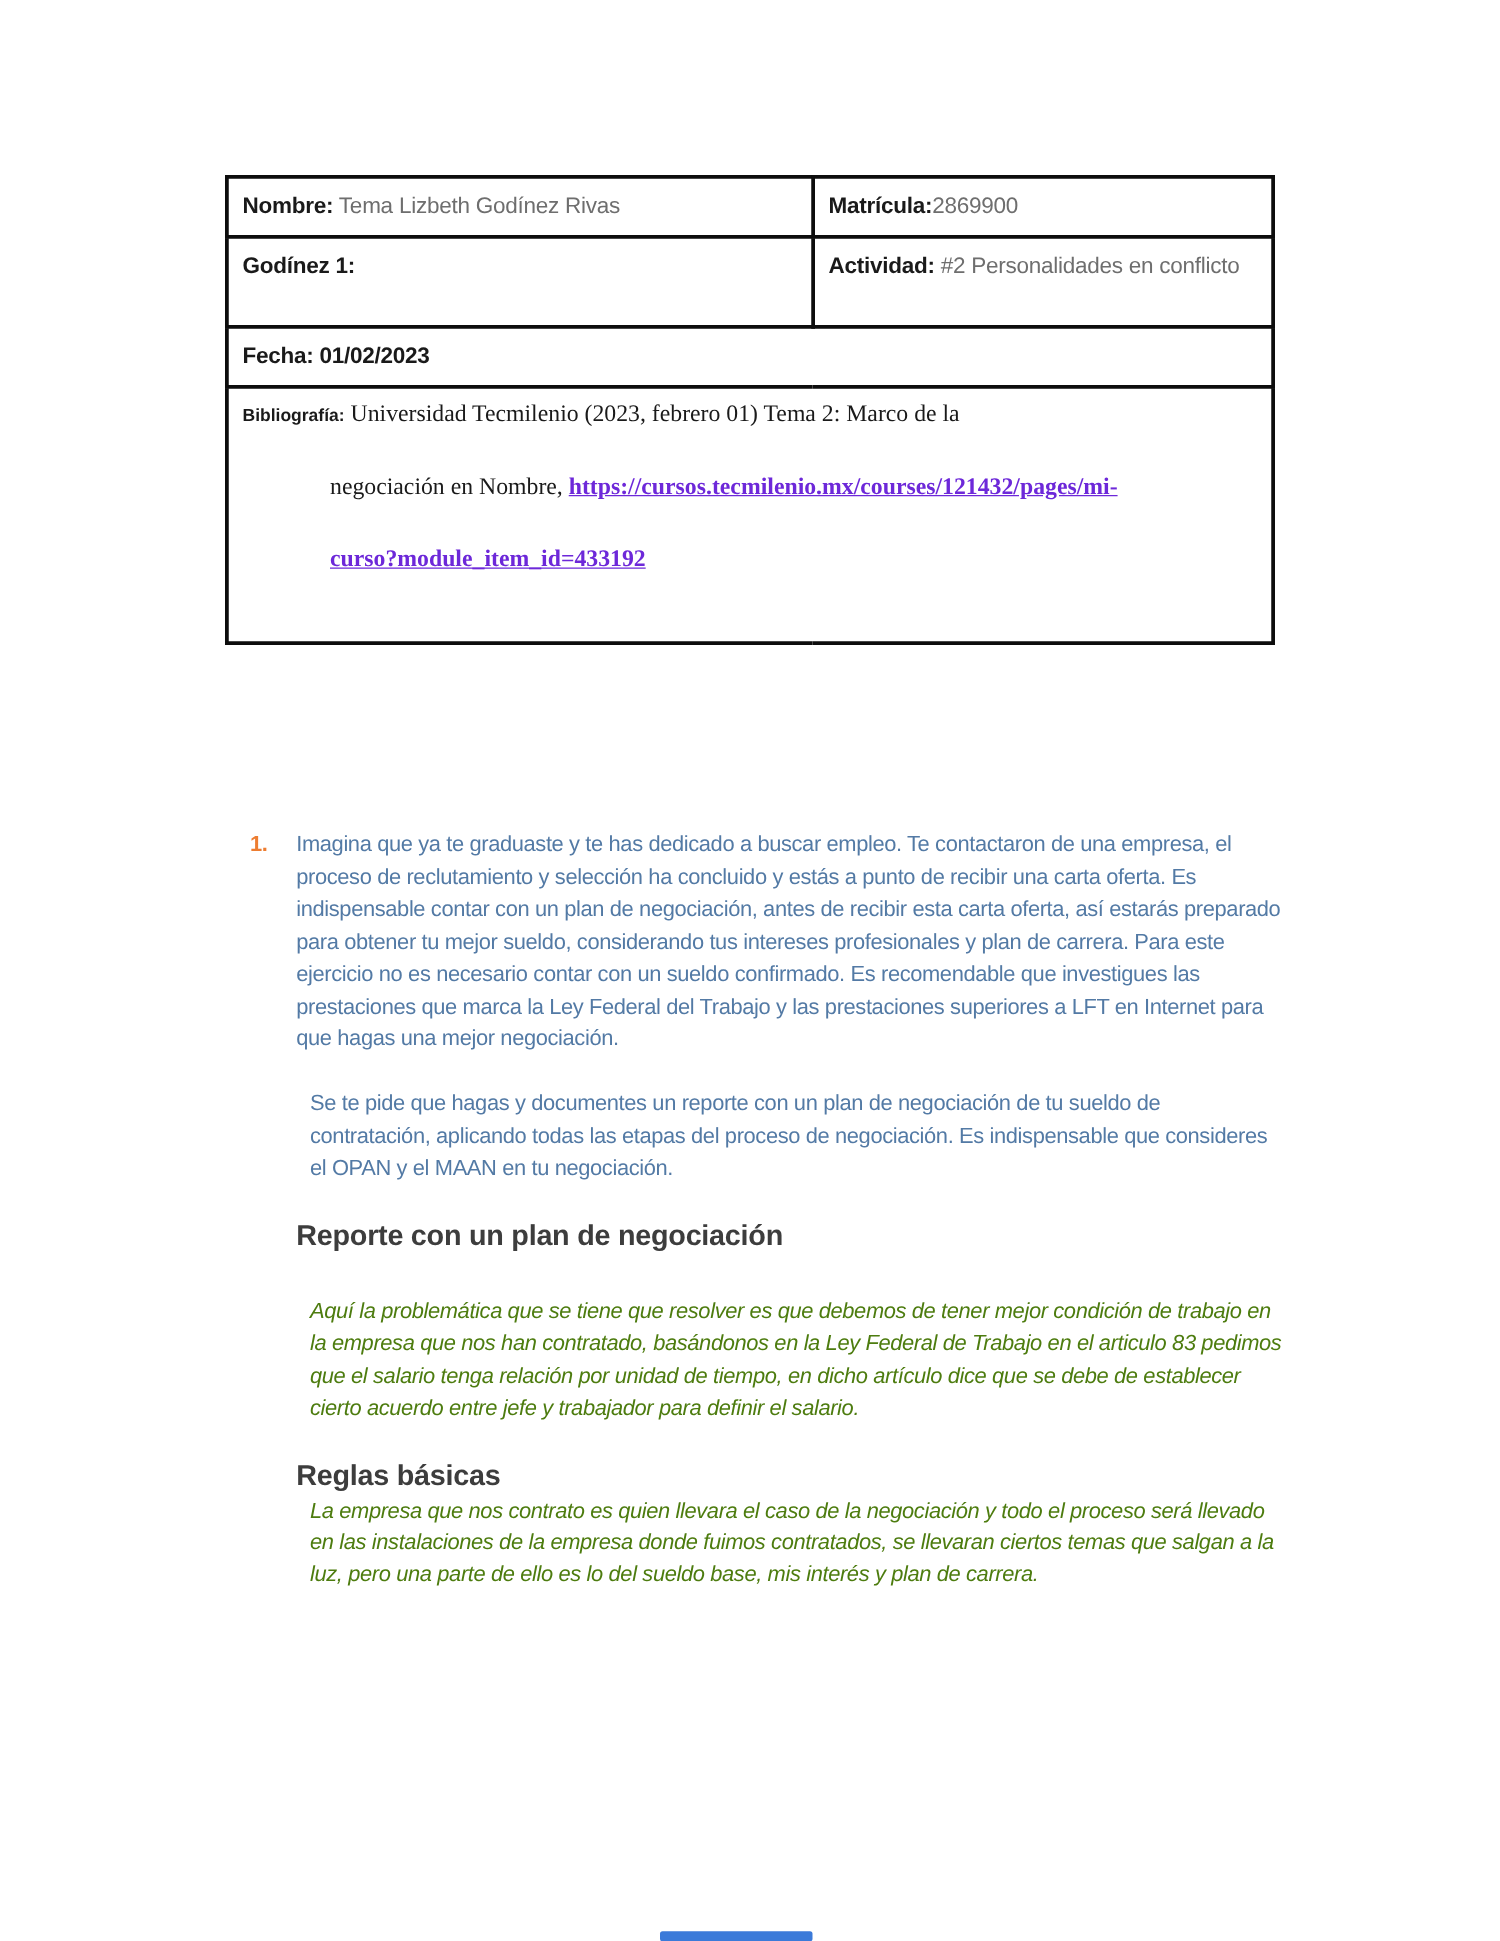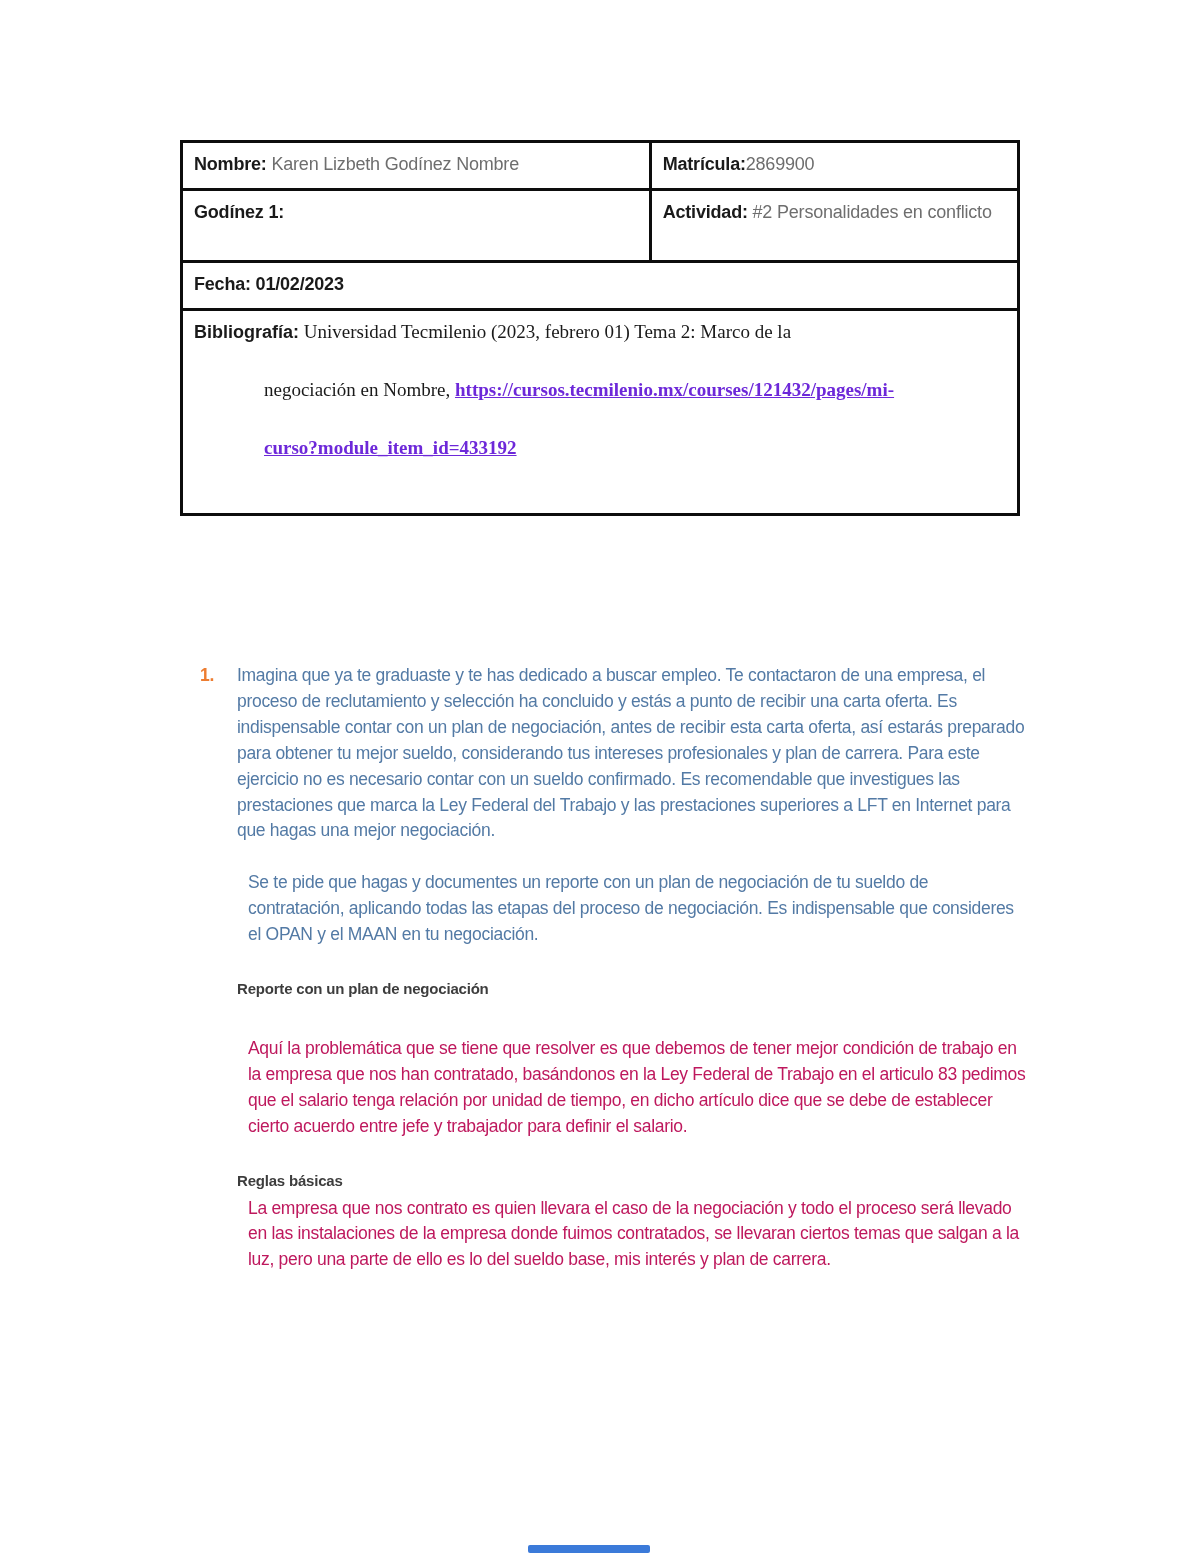--- a/index.html
+++ b/index.html
@@ -28,44 +28,44 @@
     letter-spacing: -0.2px;
   }
   .cell-label { font-weight: bold; color: #1a1a1a; }
   .cell-value { color: #6e6e6e; }
   td.row-sm { height: 48px; }
   td.row-md { height: 72px; }
   td.row-bib { height: 205px; }
 
   
   .bib-line { font-family: "Liberation Serif", "DejaVu Serif", serif; font-size: 19px; letter-spacing: 0; color: #1a1a1a; margin-bottom: 34px; white-space: nowrap; }
-  .bib-label { font-family: "Liberation Sans", "DejaVu Sans", sans-serif; font-weight: bold; font-size: 18px; color: #1a1a1a; }
+  .bib-label { font-family: "Liberation Sans", "DejaVu Sans", sans-serif; font-weight: bold; font-size: 14px; color: #1a1a1a; }
   .bib-indent { padding-left: 70px; }
   .bib-link { color: #6d28d9; text-decoration: underline; cursor: pointer; font-weight: bold; }
 
   
   .content {
     position: absolute; left: 200px; top: 663px;
     width: 828px;
     font-size: 17.5px;
     line-height: 25.9px;
     letter-spacing: -0.3px;
   }
   .list-item { display: flex; }
   .list-num {
     width: 37px; flex: 0 0 37px;
     color: #ED7D31; font-weight: bold;
   }
   .txt-blue { color: #537AA5; }
-  .txt-gray { color: #be185d; }
+  .txt-gray { color: #4d7c0f; font-style: italic; }
   .para { margin: 0 0 26px 48px; }
   .list-item { margin-bottom: 26px; }
   .subhead {
     margin: 28px 0 34px 37px;
-    font-size: 15px; font-weight: bold; color: #3d3d3d;
+    font-size: 23px; font-weight: bold; color: #3d3d3d;
     letter-spacing: -0.2px;
   }
   .subhead.tight { margin-bottom: 2px; }
   .para.tight { margin-bottom: 0; }
 
   
   .bottom-bar {
     position: absolute; left: 528px; bottom: 0px;
     width: 122px; height: 8px;
     background: #3b7ad9; border-radius: 2px;
@@ -78,21 +78,21 @@
 
   <table class="header-table">
     <colgroup>
         <col style="width:56%">
         <col style="width:44%">
       </colgroup>
     <tbody>
         <tr>
       <td class="row-sm">
         <span class="cell-label">Nombre:</span>
-        <span class="cell-value">Karen Lizbeth Godínez Nombre</span>
+        <span class="cell-value">Tema Lizbeth Godínez Rivas</span>
       </td>
       <td class="row-sm">
         <span class="cell-label">Matrícula:</span><span class="cell-value">2869900</span>
       </td>
     </tr>
     <tr>
       <td class="row-md">
         <span class="cell-label">Godínez 1:</span>
       </td>
       <td class="row-md">

